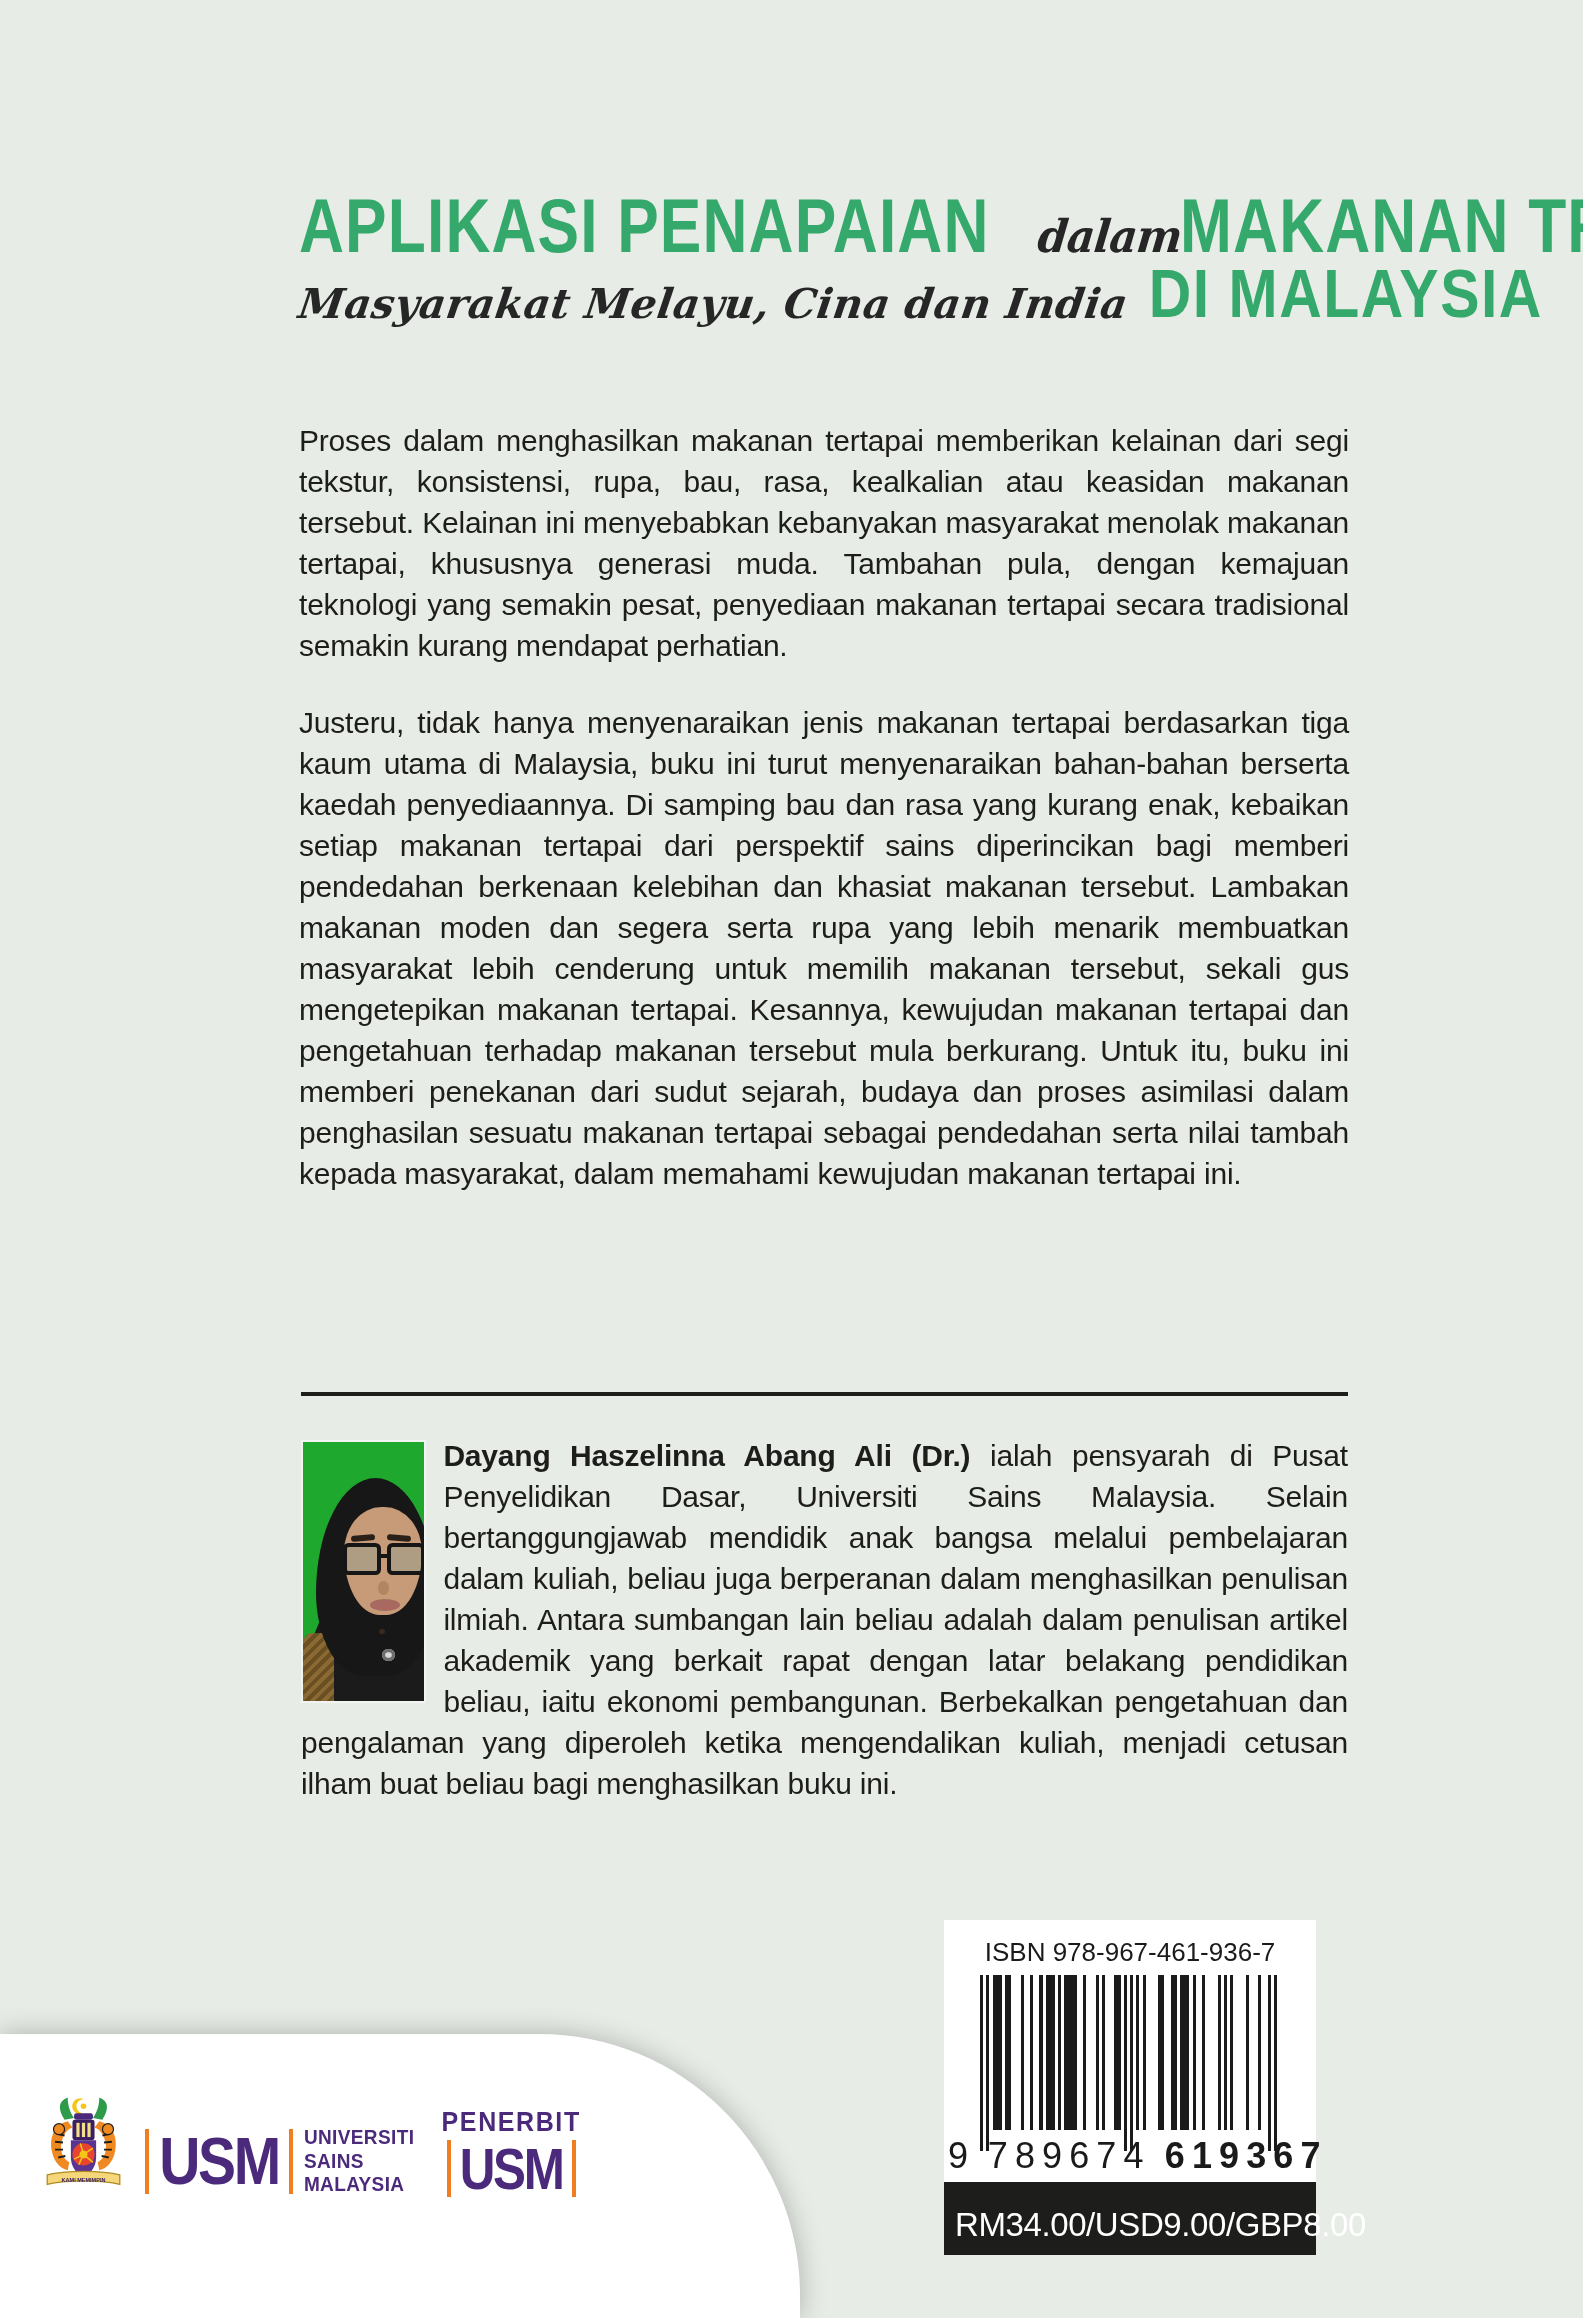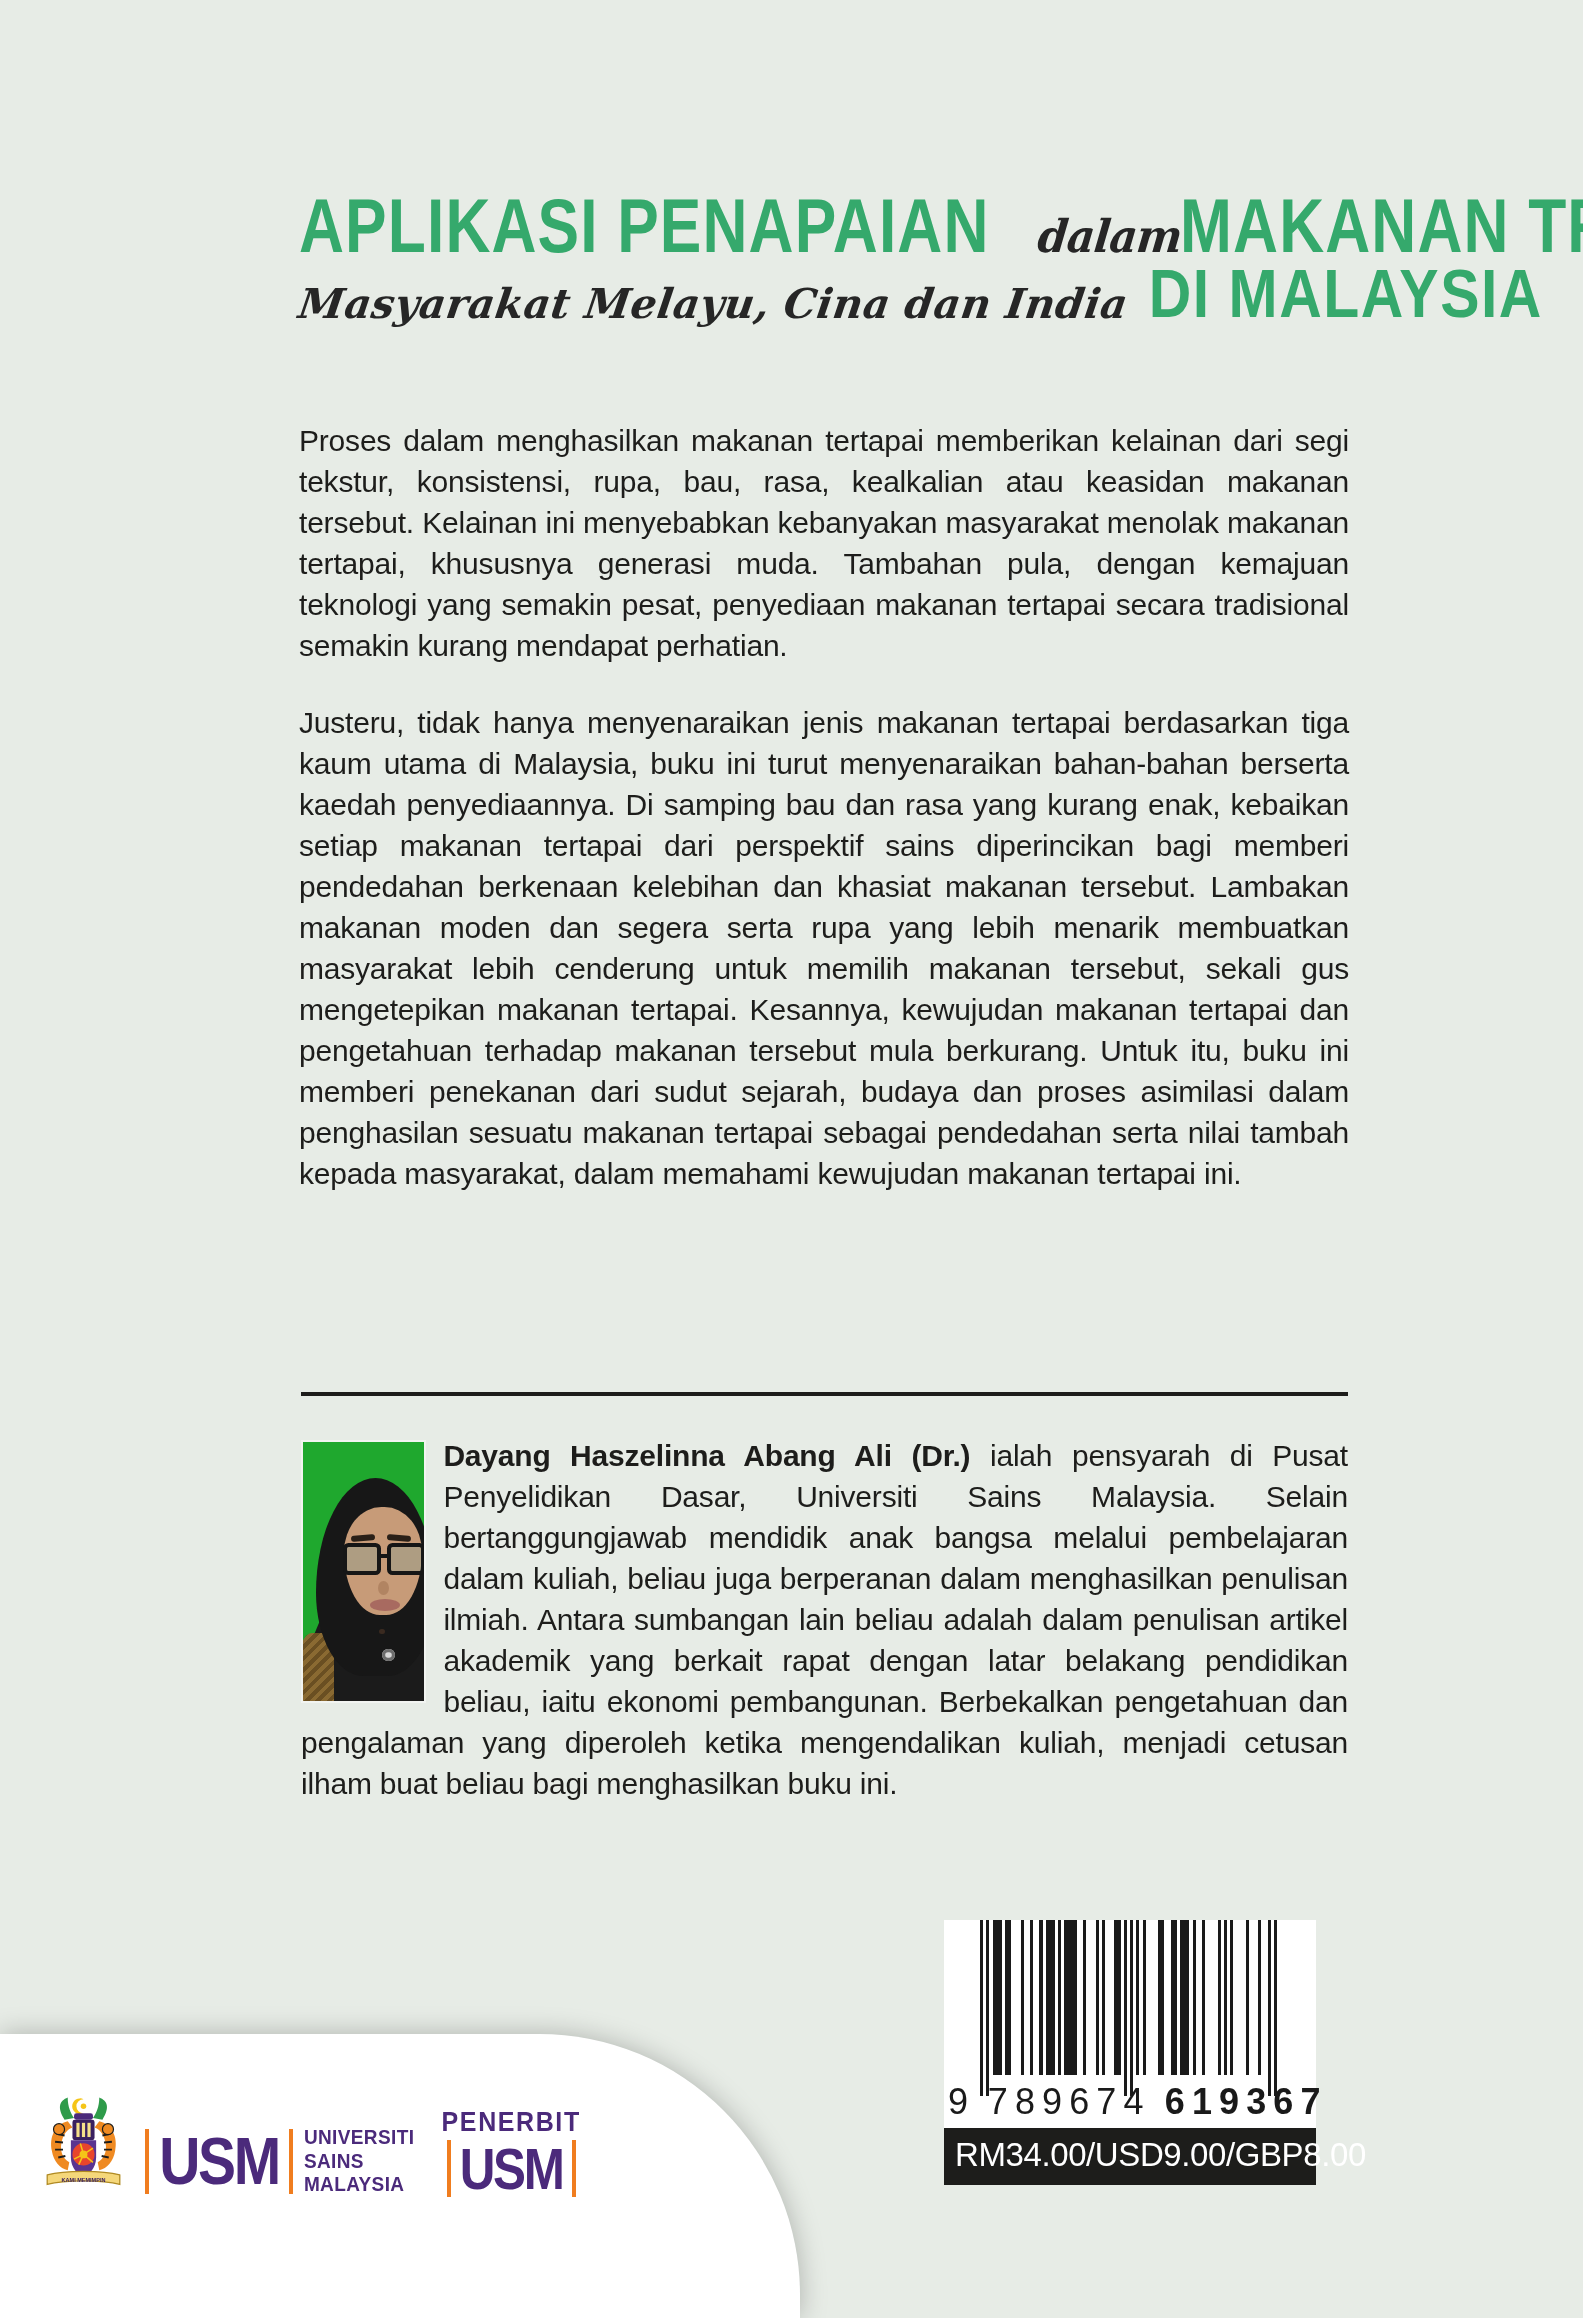--- a/index.html
+++ b/index.html
@@ -241,21 +241,21 @@
     align-items: flex-end;
   }
   .bd-lead { width: 38px; text-align:center; }
   .bd-left { margin-left: 17.4px; letter-spacing: 7.1px; }
   .bd-right { margin-left: 14.3px; letter-spacing: 7.1px; font-weight: bold; }
   .price-bar {
     background: #1d1d1b;
     color: #ffffff;
     font-family: "Liberation Sans", sans-serif;
     font-size: 33px;
-    padding: 8px 0 11px 11px;
+    padding: 24px 0 11px 11px;
     margin-top: 9.5px;
     letter-spacing: -0.4px;
   }
 
   
   .pub-panel {
     position: absolute;
     left: 0;
     top: 2034px;
     width: 800px;
@@ -397,20 +397,21 @@
       <div class="ph-lips"></div>
       <div class="ph-mole"></div>
       <div class="ph-pin"></div>
     </div>
     <div class="author-text">
       <span class="author-name">Dayang Haszelinna Abang Ali (Dr.)</span><span> ialah pensyarah di Pusat Penyelidikan Dasar, Universiti Sains Malaysia. Selain bertanggungjawab mendidik anak bangsa melalui pembelajaran dalam kuliah, beliau juga berperanan dalam menghasilkan penulisan ilmiah. Antara sumbangan lain beliau adalah dalam penulisan artikel akademik yang berkait rapat dengan latar belakang pendidikan beliau, iaitu ekonomi pembangunan. Berbekalkan pengetahuan dan pengalaman yang diperoleh ketika mengendalikan kuliah, menjadi cetusan ilham buat beliau bagi menghasilkan buku ini.</span>
     </div>
   </div>
 
   <div class="barcode-card">
+    <div class="isbn-text">ISBN 978-967-461-936-7</div>
     <div class="barcode-wrap">
       <div class="barcode-bars" id="bars">
           <i style="width:1.0526315789473684%;background:#1a1a1a;height:100%;"></i>
           <i style="width:1.0526315789473684%;background:transparent;height:100%;"></i>
           <i style="width:1.0526315789473684%;background:#1a1a1a;height:100%;"></i>
           <i style="width:1.0526315789473684%;background:transparent;height:88%;"></i>
           <i style="width:1.0526315789473684%;background:#1a1a1a;height:88%;"></i>
           <i style="width:1.0526315789473684%;background:#1a1a1a;height:88%;"></i>
           <i style="width:1.0526315789473684%;background:#1a1a1a;height:88%;"></i>
           <i style="width:1.0526315789473684%;background:transparent;height:88%;"></i>

